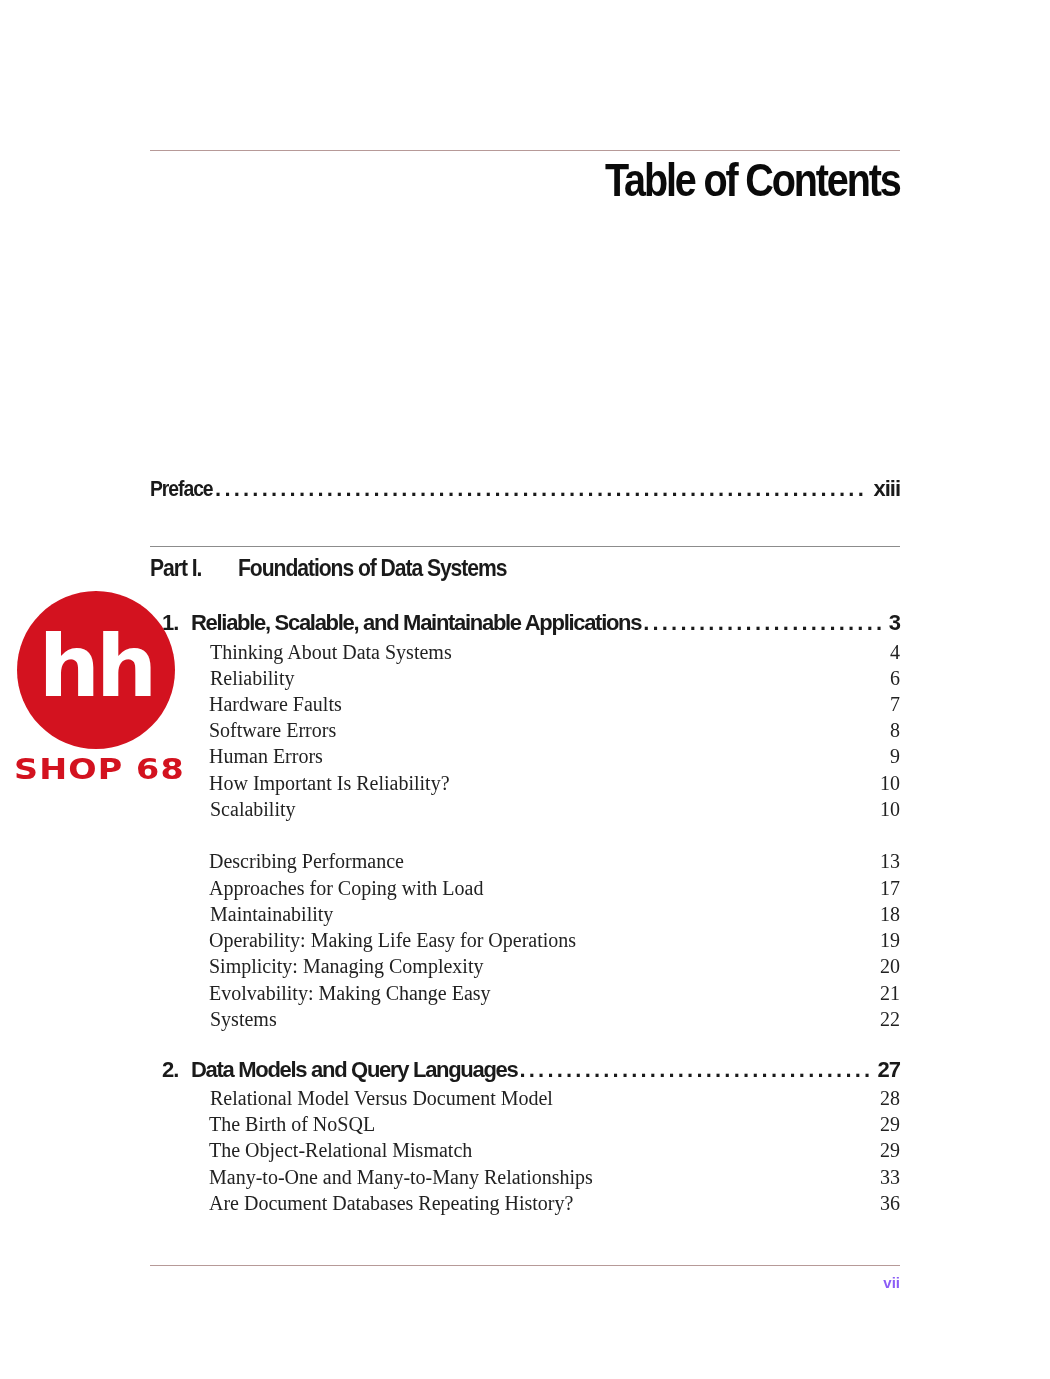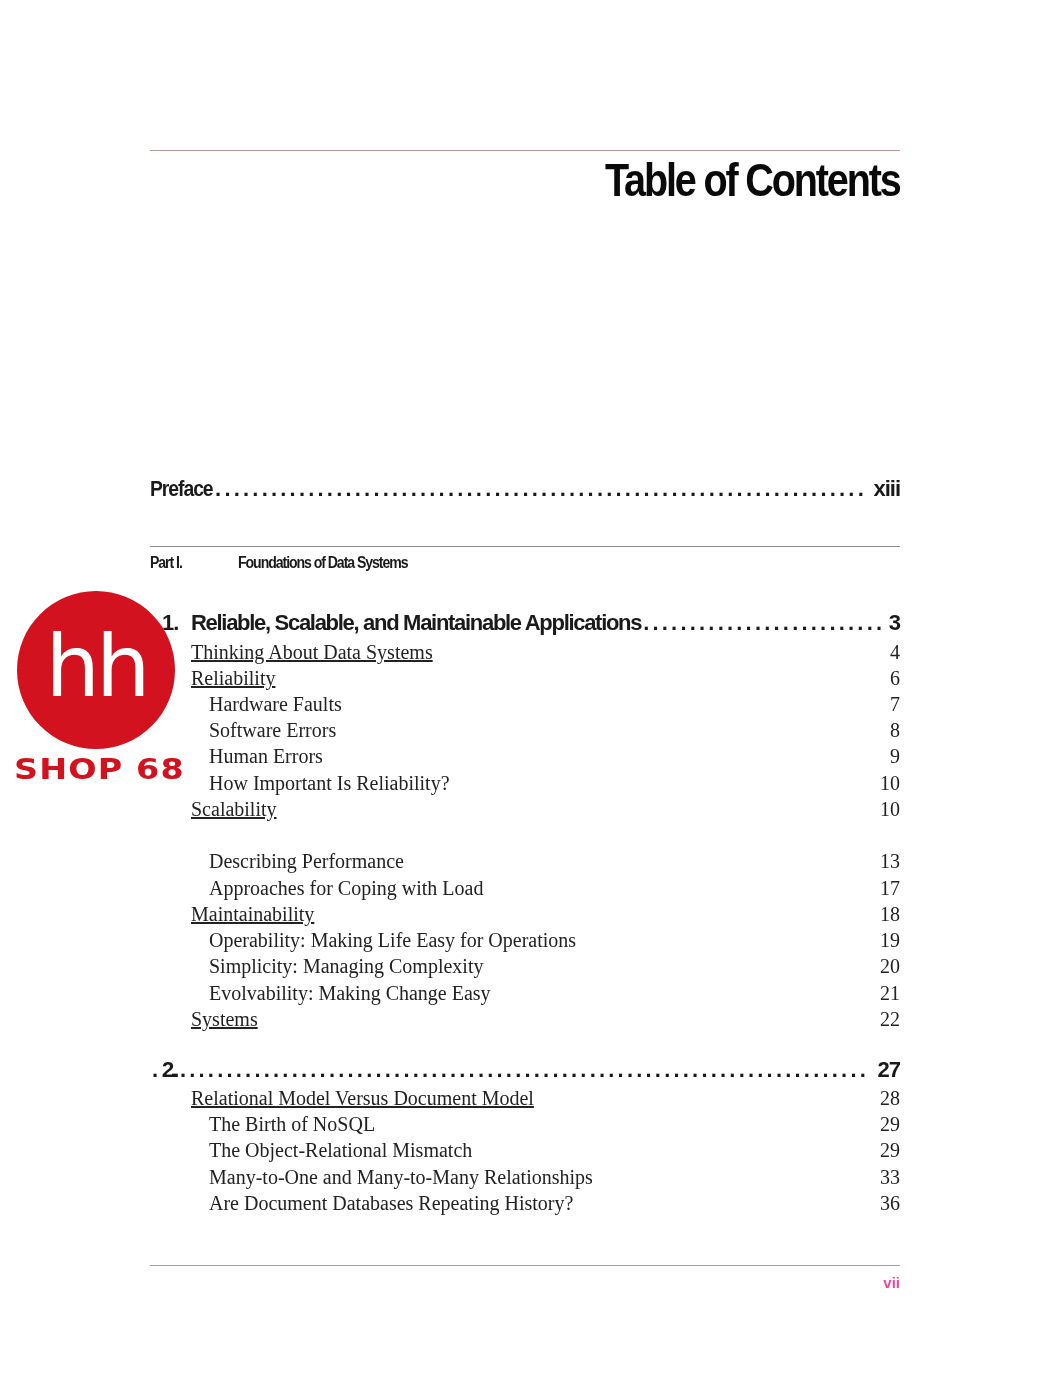--- a/index.html
+++ b/index.html
@@ -33,21 +33,21 @@
     .toc-line .pg { white-space: nowrap; }
 
     .preface { top: 476px; font-size: 22px; }
     .preface .lbl, .preface .pg, .preface .dots { font-family: "Liberation Sans", sans-serif; font-weight: bold; }
     .preface .lbl { letter-spacing: -1.2px; transform: scaleX(0.88); transform-origin: left; display: inline-block; margin-right: -8px; }
     .preface .pg { letter-spacing: -1px; }
 
     .part {
       position: absolute; left: 150px; top: 554px;
       font-family: "Liberation Sans", sans-serif; font-weight: bold;
-      font-size: 16px; letter-spacing: -1.2px; color: #1a1a1a;
+      font-size: 24px; letter-spacing: -1.2px; color: #1a1a1a;
       display: flex;
     }
     .part .part-num { width: 88px; display: inline-block; transform: scaleX(0.88); transform-origin: left; }
     .part .part-title { display: inline-block; transform: scaleX(0.88); transform-origin: left; white-space: nowrap; }
 
     .chapter { font-size: 22px; }
     .chapter .num {
       position: absolute; left: 12px; width: 28px;
       font-family: "Liberation Sans", sans-serif; font-weight: bold; letter-spacing: -1px;
     }
@@ -56,38 +56,38 @@
       font-family: "Liberation Sans", sans-serif; font-weight: bold; letter-spacing: -1.3px;
     }
     .chapter .dots { font-family: "Liberation Sans", sans-serif; font-weight: bold; }
     .chapter .pg { font-family: "Liberation Sans", sans-serif; font-weight: bold; letter-spacing: -1px; }
 
     .entry {
       position: absolute; left: 150px; width: 750px;
       display: flex; justify-content: space-between; align-items: baseline;
       font-family: "Liberation Serif", serif; font-size: 20px; color: #222;
     }
-    .entry.l1 .lbl { margin-left: 41px; text-decoration: underline; }
+    .entry.l1 .lbl { margin-left: 60px; }
     .entry.l2 .lbl { margin-left: 59px; }
     .entry .pg { font-family: "Liberation Serif", serif; }
 
     .folio {
       position: absolute; right: 150px; top: 1274px;
       font-family: "Liberation Sans", sans-serif; font-weight: bold;
-      font-size: 15px; color: #ec4899;
+      font-size: 15px; color: #8b5cf6;
     }
 
     .logo {
       position: absolute; left: 17px; top: 591px;
       width: 158px; height: 158px; border-radius: 50%;
       background: #d3121f;
       display: flex; align-items: center; justify-content: center;
     }
     .logo .logo-text {
-      font-family: "DejaVu Sans", sans-serif; font-weight: normal;
+      font-family: "DejaVu Sans", sans-serif; font-weight: bold;
       font-size: 86px; color: #ffffff; letter-spacing: -4px;
       line-height: 1; margin-top: -8px;
     }
     .logo-shop {
       position: absolute; left: 14px; top: 752px;
       font-family: "DejaVu Sans", sans-serif; font-weight: bold;
       font-size: 29px; color: #d3121f; letter-spacing: 1px;
       transform: scaleX(1.15); transform-origin: left;
     }
   </style>
@@ -170,20 +170,21 @@
     <span class="lbl">Evolvability: Making Change Easy</span>
     <span class="pg">21</span>
   </div>
   <div class="entry l1" style="top:1008px;">
     <span class="lbl">Systems</span>
     <span class="pg">22</span>
   </div>
 
   <div class="toc-line chapter" style="top:1057px;">
     <span class="num">2.</span>
+    <span class="lbl">Data Models and Query Languages</span>
     <span class="dots">........................................................................................................................................</span>
     <span class="pg">27</span>
   </div>
 
   <div class="entry l1" style="top:1087px;">
     <span class="lbl">Relational Model Versus Document Model</span>
     <span class="pg">28</span>
   </div>
   <div class="entry l2" style="top:1113px;">
     <span class="lbl">The Birth of NoSQL</span>

